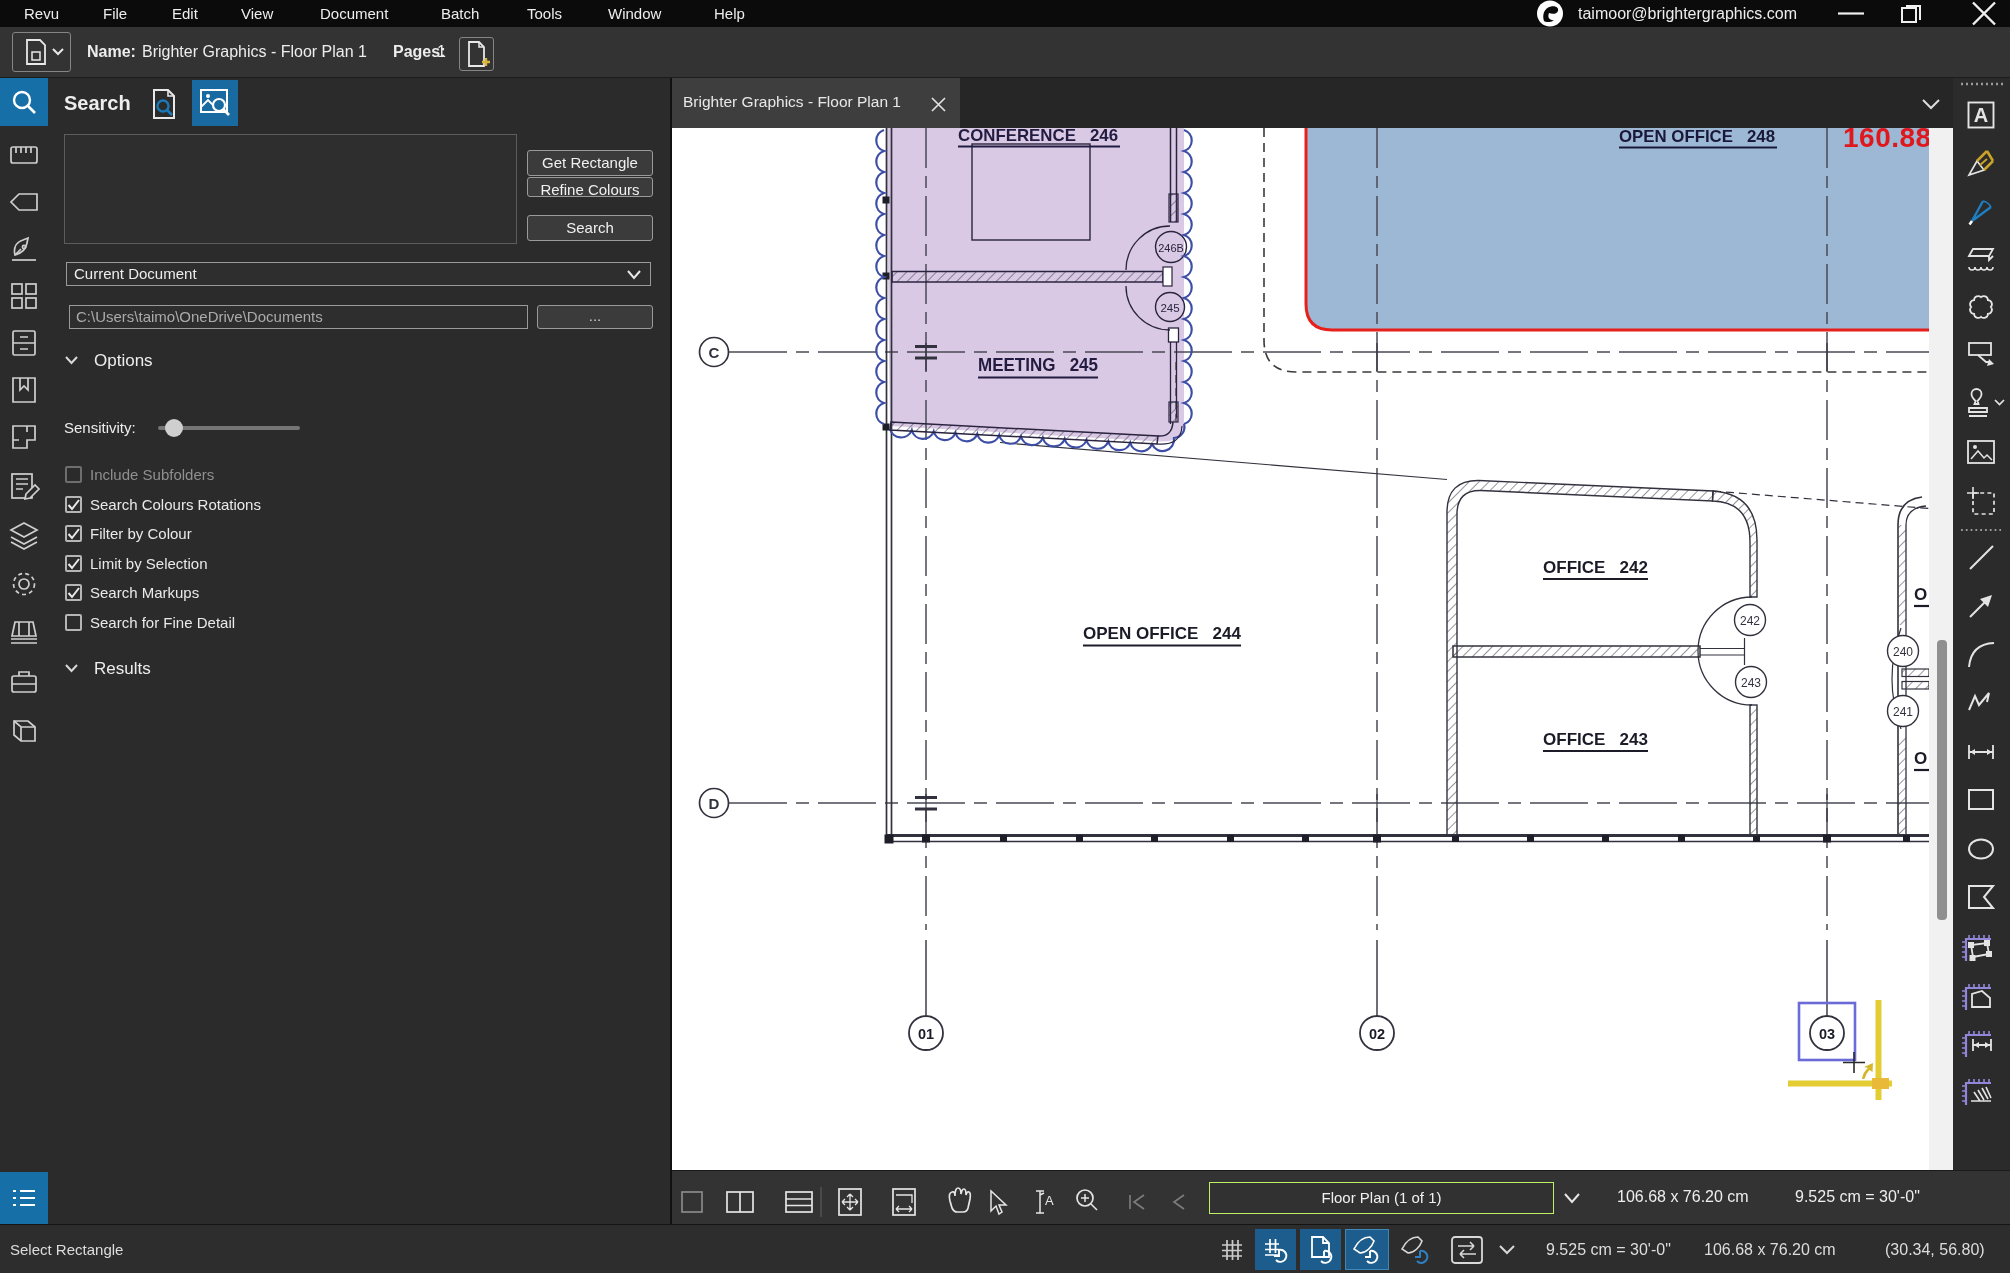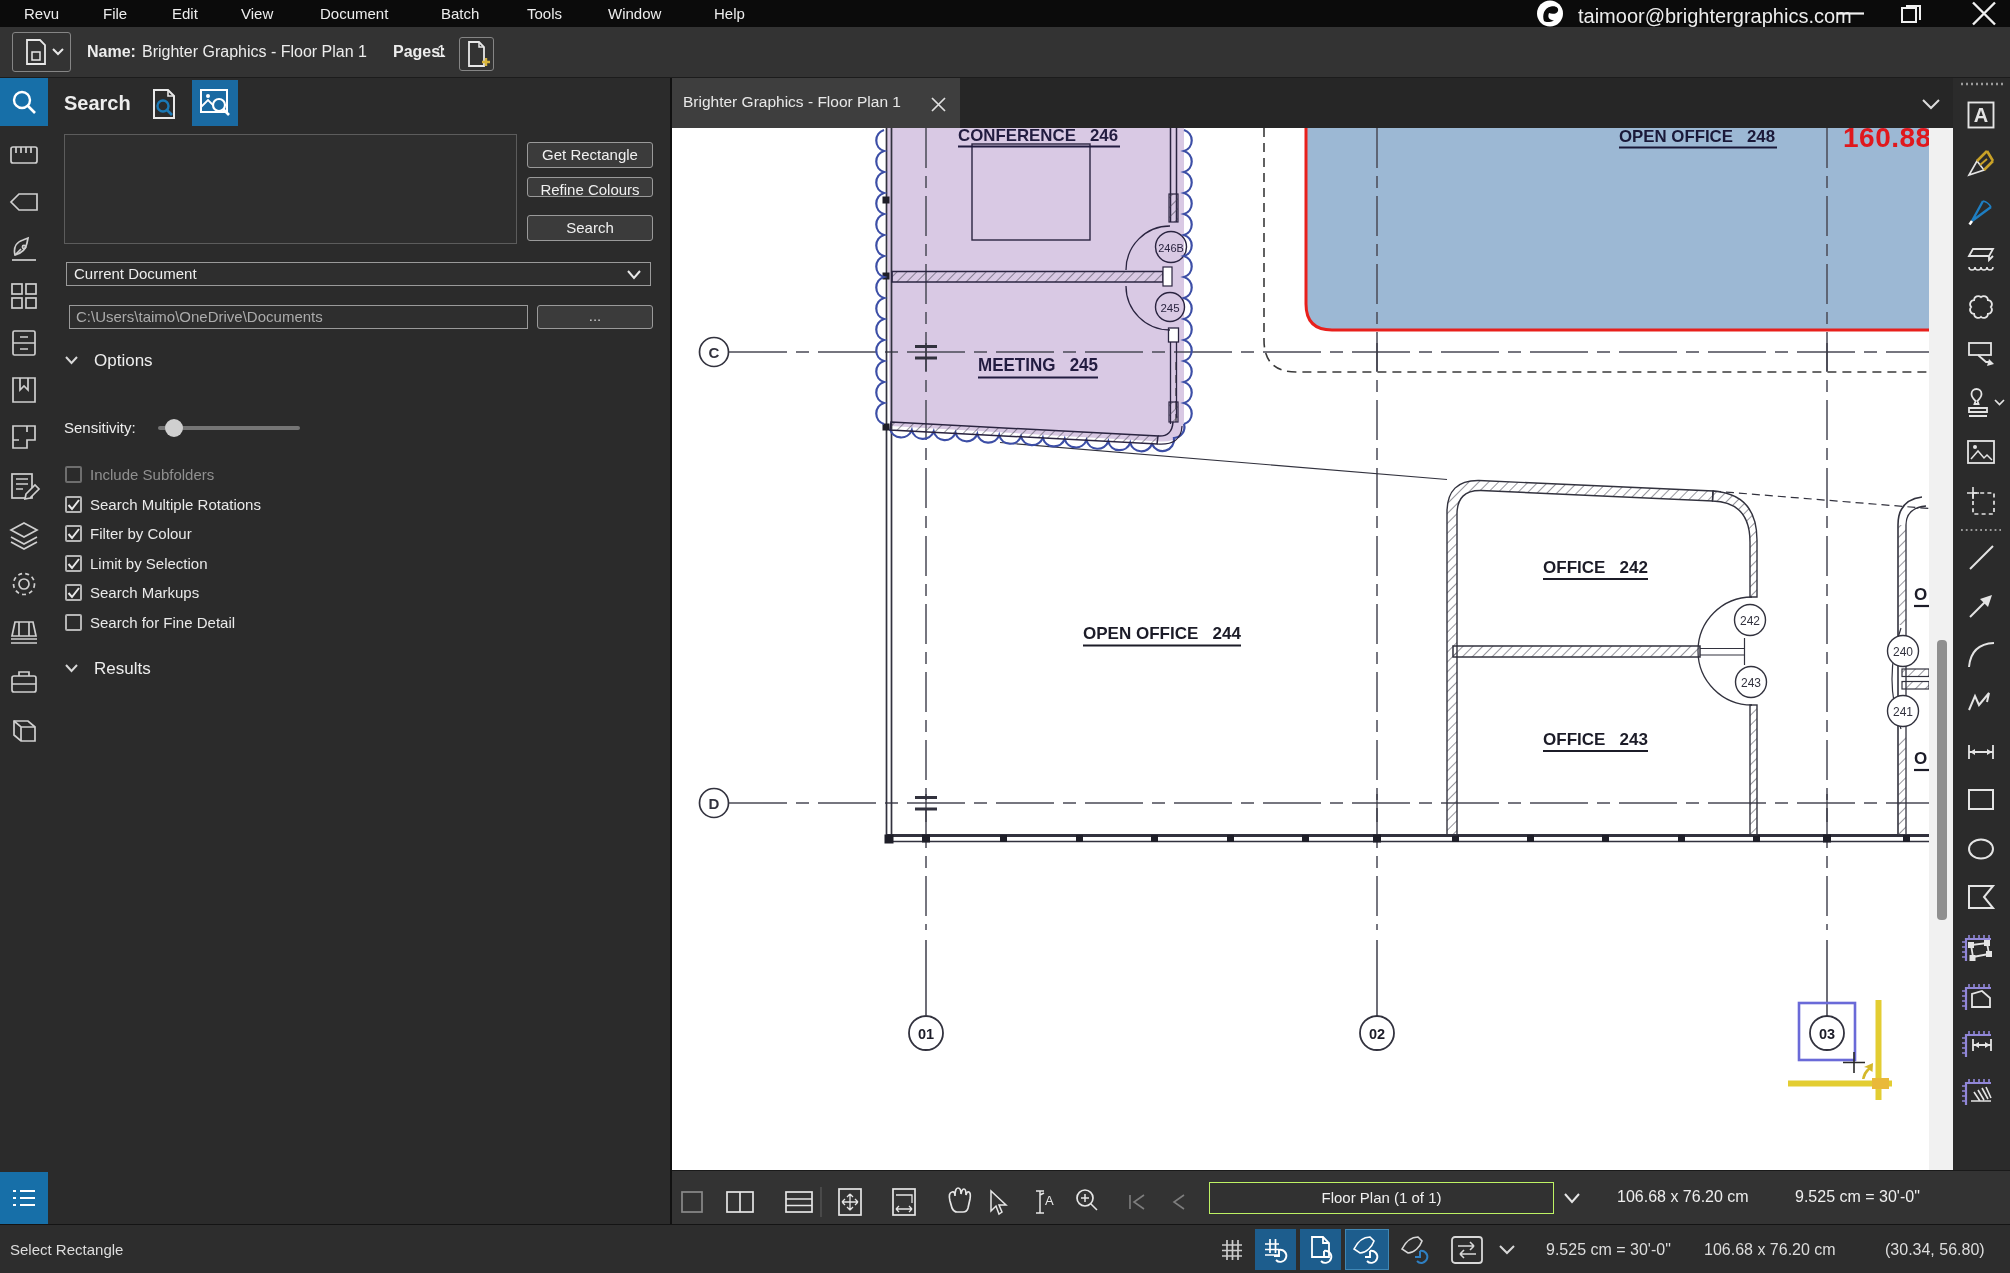--- a/index.html
+++ b/index.html
@@ -34,21 +34,21 @@
   <span class="m" style="left:241px">View</span>
   <span class="m" style="left:320px">Document</span>
   <span class="m" style="left:441px">Batch</span>
   <span class="m" style="left:527px">Tools</span>
   <span class="m" style="left:608px">Window</span>
   <span class="m" style="left:714px">Help</span>
   <svg class="abs" style="left:1534px;top:0px" width="32" height="28" viewBox="0 0 32 28">
     <circle cx="16" cy="13.5" r="13" fill="#ffffff"></circle>
     <path d="M10,21 C8,15 10,8 17,6.5 C22,5.5 25,8 24,11 C23,14 18,14.5 15,13 C13,18 16,20 20,20.5 C16,22.5 12,22.5 10,21 Z" fill="#0b0b0b"></path>
   </svg>
-  <span class="m" style="left:1578px;font-size:20px">taimoor@brightergraphics.com</span>
+  <span class="m" style="left:1578px;font-size:16px">taimoor@brightergraphics.com</span>
   <svg class="abs" style="left:1836px;top:0" width="30" height="27" viewBox="0 0 30 27">
       <line x1="2" y1="13.5" x2="28" y2="13.5" stroke="#f0f0f0" stroke-width="2.2"></line>
     </svg>
   <svg class="abs" style="left:1898px;top:0" width="28" height="27" viewBox="0 0 28 27">
     <path d="M8,6 h14 v14" fill="none" stroke="#f0f0f0" stroke-width="2"></path>
     <rect x="4" y="8" width="14" height="14" fill="#0b0b0b" stroke="#f0f0f0" stroke-width="2"></rect>
   </svg>
   <svg class="abs" style="left:1968px;top:0" width="32" height="27" viewBox="0 0 32 27">
     <path d="M5,2.5 L27,24.5 M27,2.5 L5,24.5" stroke="#f0f0f0" stroke-width="2.4"></path>
   </svg>
@@ -170,21 +170,21 @@
   </svg>
   <div class="abs" style="left:144px;top:2px;width:46px;height:46px;background:#1a6aa2"></div>
   <svg class="abs" style="left:151px;top:10px" width="32" height="30" viewBox="0 0 32 30">
     <rect x="2" y="2" width="26" height="22" fill="none" stroke="#ffffff" stroke-width="2"></rect>
     <path d="M2,19 l7,-7 l6,6" fill="none" stroke="#ffffff" stroke-width="1.8"></path>
     <circle cx="9" cy="8" r="2" fill="#ffffff"></circle>
     <circle cx="20" cy="17" r="6" fill="#1a6aa2" stroke="#ffffff" stroke-width="2.2"></circle>
     <line x1="24.5" y1="21.5" x2="30" y2="27" stroke="#ffffff" stroke-width="2.6"></line>
   </svg>
   <div class="abs" style="left:16px;top:56px;width:453px;height:110px;background:#2e2e2e;border:1px solid #5c5c5c"></div>
-  <div class="btn" style="left:479px;top:64px;width:126px;height:26px;line-height:24px">Get Rectangle</div>
+  <div class="btn" style="left:479px;top:72px;width:126px;height:26px;line-height:24px">Get Rectangle</div>
   <div class="btn" style="left:479px;top:99px;width:126px;height:20px;line-height:24px">Refine Colours</div>
   <div class="btn" style="left:479px;top:137px;width:126px;height:26px;line-height:24px">Search</div>
   <div class="inp" style="left:21px;top:227px;width:459px;height:24px;line-height:22px;color:#ababab"><span style="padding-left:6px">C:\Users\taimo\OneDrive\Documents</span></div>
   <div class="inp" style="left:18px;top:184px;width:585px;height:24px;line-height:22px"><span style="padding-left:7px">Current Document</span>
     <svg class="abs" style="right:8px;top:6px" width="16" height="12" viewBox="0 0 16 12">
         <path d="M2,2 l6,7 l6,-7" fill="none" stroke="#e8e8e8" stroke-width="2"></path>
       </svg>
   </div>
   <div class="btn" style="left:489px;top:227px;width:116px;height:24px;line-height:20px;color:#cccccc">...</div>
   <svg class="abs" style="left:16px;top:277px" width="15" height="12" viewBox="0 0 15 12">
@@ -194,21 +194,21 @@
   <span class="abs" style="left:16px;top:341px;font-size:15px">Sensitivity:</span>
   <div class="abs" style="left:110px;top:348px;width:142px;height:4px;background:#757575;border-radius:2px"></div>
   <div class="abs" style="left:117px;top:341px;width:18px;height:18px;background:#cfcfcf;border-radius:50%"></div>
 
   <div class="cb" style="left:17px;top:388px;border-color:#6e6e6e"></div>
   <span class="cblabel" style="top:388px;color:#909090">Include Subfolders</span>
   <div class="cb" style="left:17px;top:418px"></div>
   <svg class="abs" style="left:19px;top:420px" width="14" height="13" viewBox="0 0 14 13">
       <path d="M1.5,7 l3.5,4 l7,-9" fill="none" stroke="#e8e8e8" stroke-width="2"></path>
     </svg>
-  <span class="cblabel" style="top:418px">Search Multiple Rotations</span>
+  <span class="cblabel" style="top:418px">Search Colours Rotations</span>
   <div class="cb" style="left:17px;top:447px"></div>
   <svg class="abs" style="left:19px;top:449px" width="14" height="13" viewBox="0 0 14 13">
       <path d="M1.5,7 l3.5,4 l7,-9" fill="none" stroke="#e8e8e8" stroke-width="2"></path>
     </svg>
   <span class="cblabel" style="top:447px">Filter by Colour</span>
   <div class="cb" style="left:17px;top:477px"></div>
   <svg class="abs" style="left:19px;top:479px" width="14" height="13" viewBox="0 0 14 13">
       <path d="M1.5,7 l3.5,4 l7,-9" fill="none" stroke="#e8e8e8" stroke-width="2"></path>
     </svg>
   <span class="cblabel" style="top:477px">Limit by Selection</span>

